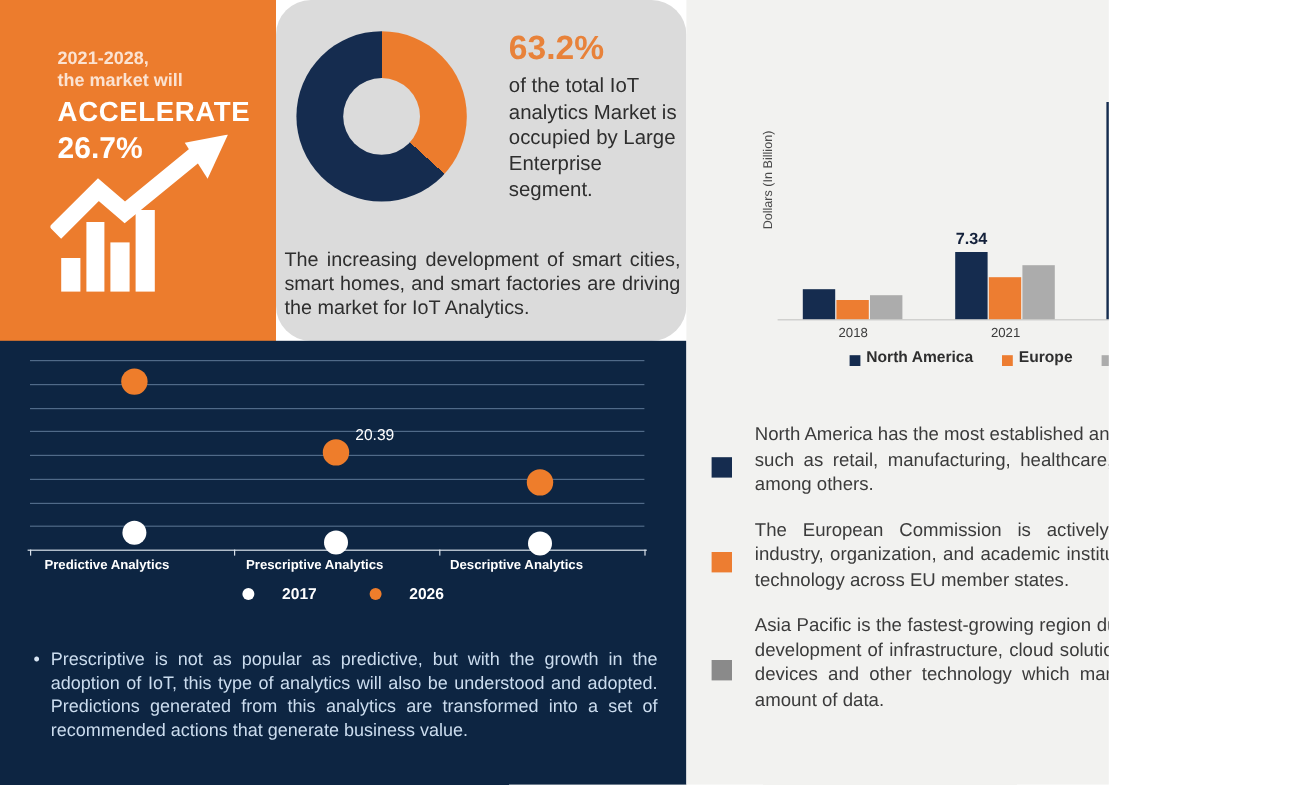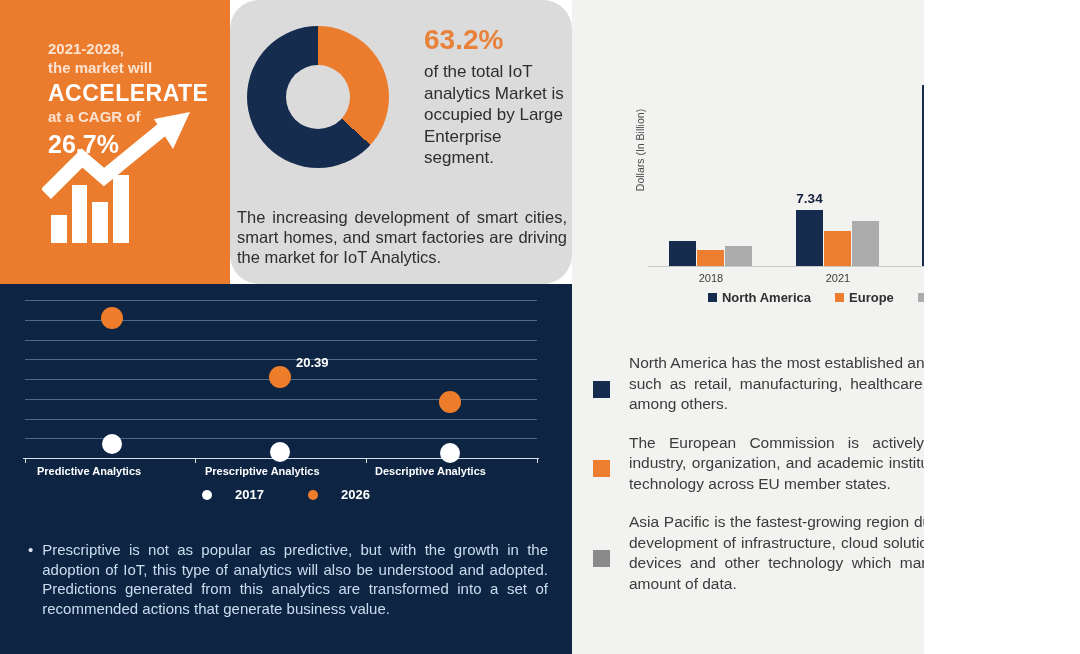--- a/index.html
+++ b/index.html
@@ -28,36 +28,36 @@
   .box-navy{left:0;top:284px;width:572px;height:370px;background:#0D2542;}
   #dotplot{position:absolute;left:0;top:0;width:572px;height:240px;}
   .dp-grid{position:absolute;left:25px;width:512px;height:1px;background:rgba(148,175,205,.5);}
   .dp-axis{position:absolute;left:23px;width:516px;height:1px;background:#D9E1EA;}
   .dp-tick{position:absolute;width:1px;height:5px;background:#D9E1EA;}
   .dp-dot{position:absolute;border-radius:50%;}
   .dp-cat{position:absolute;width:150px;font-size:11px;font-weight:700;color:#FFF;}
   .dp-legend{position:absolute;left:136px;top:203px;width:300px;display:flex;justify-content:center;gap:44px;}
   .dp-legend .item{display:flex;align-items:center;gap:23px;font-size:13px;font-weight:700;color:#FFF;}
   .dp-legend .sw{width:10px;height:10px;border-radius:50%;}
-  .dp-label{position:absolute;font-size:13px;font-weight:700;color:#FFF;}
+  .dp-label{position:absolute;font-size:13px;font-weight:400;color:#FFF;}
   .navy-note{left:28px;top:256px;width:520px;display:flex;gap:9px;}
   .navy-note .bul{color:#D8E5F3;font-size:15px;line-height:19.5px;}
   .navy-note p{margin:0;font-size:15px;line-height:19.5px;text-align:justify;color:#CBDCEE;}
 
   
   .panel{left:572px;top:0;width:508px;height:654px;background:#F2F2F0;}
   #barchart{position:absolute;left:0;top:0;width:508px;height:320px;}
   .bc-ylabel{position:absolute;left:8px;top:144px;width:120px;text-align:center;
              font-size:10.5px;color:#4A4A4A;transform:rotate(-90deg);}
   .bc-axis{position:absolute;left:76px;top:266px;width:382px;height:1px;background:#C9C9C7;}
   .bc-bar{position:absolute;width:27px;}
   .bc-cat{position:absolute;top:272px;width:84px;text-align:center;font-size:11px;color:#3C3C3C;}
   .bc-dlabel{position:absolute;width:27px;text-align:center;font-size:13.5px;font-weight:700;color:#14213B;}
   .bc-legend{position:absolute;left:76px;top:290px;width:382px;display:flex;justify-content:center;gap:24px;}
-  .bc-legend .item{display:flex;align-items:center;gap:5px;font-size:13px;font-weight:700;color:#2F2F2F;}
+  .bc-legend .item{display:flex;align-items:flex-end;gap:5px;font-size:13px;font-weight:700;color:#2F2F2F;}
   .bc-legend .sw{width:9px;height:9px;}
 
   .bullets{left:21px;top:353px;width:466px;}
   .bullet-row{display:flex;gap:19px;margin-bottom:18px;align-items:center;}
   .bullet-sq{flex:0 0 17px;width:17px;height:17px;margin-top:11px;}
   .bullet-row p{margin:0;font-size:15.5px;line-height:20.5px;text-align:justify;color:#3B3B3B;}
 
   .logo-card{left:380px;top:603px;width:118px;height:45px;background:#FFF;border-radius:6px;
              display:flex;align-items:center;justify-content:center;gap:5px;}
   .logo-icon{display:flex;align-items:center;font-weight:800;font-size:24px;line-height:24px;}
@@ -70,21 +70,20 @@
 </head>
 <body>
 
 <div id="root">
 
   <section class="abs box-orange">
     <div class="abs cagr-text">
       <div class="cagr-small">2021-2028,</div>
       <div class="cagr-small">the market will</div>
       <div class="cagr-big">ACCELERATE</div>
-      <div class="cagr-small">at a CAGR of</div>
       <div class="cagr-val">26.7%</div>
     </div>
     <svg class="abs growth-icon" width="150" height="132" viewBox="0 0 150 132">
       <rect x="9" y="103" width="16" height="28" fill="#fff"></rect>
       <rect x="30" y="73" width="15" height="58" fill="#fff"></rect>
       <rect x="50" y="90" width="16" height="41" fill="#fff"></rect>
       <rect x="71" y="63" width="16" height="68" fill="#fff"></rect>
       <polyline points="4,82 40,46 62,65 122,16" fill="none" stroke="#fff" stroke-width="14" stroke-linejoin="miter"></polyline>
       <polygon points="148,0 112,7 131,37" fill="#fff"></polygon>
     </svg>

